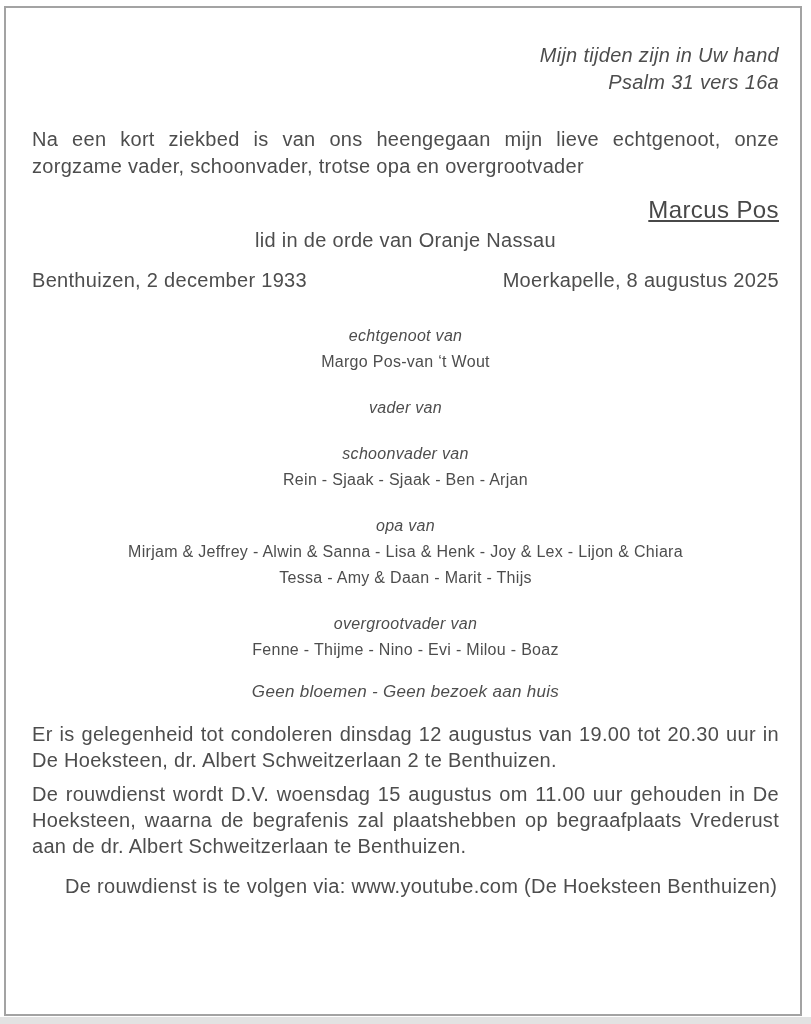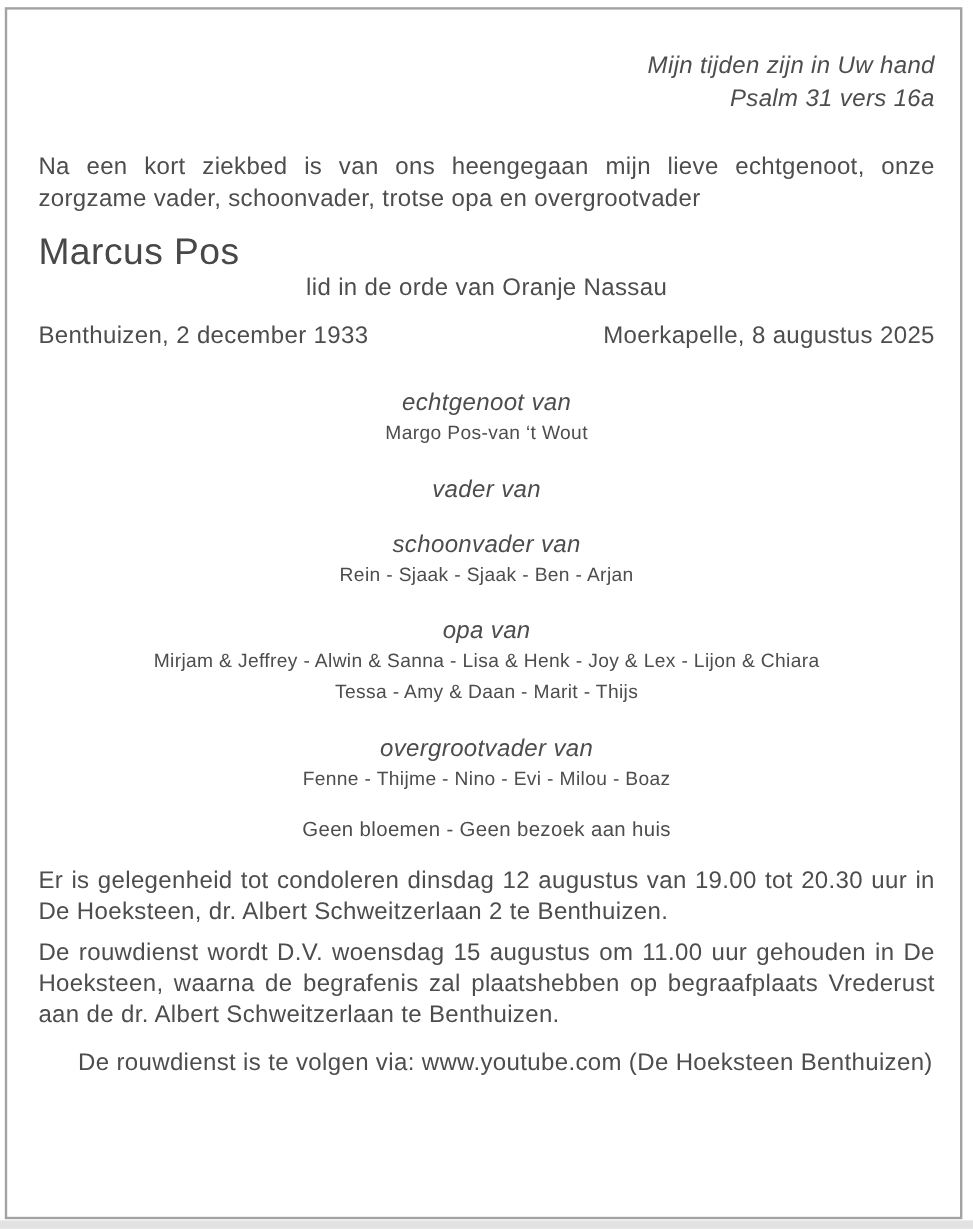--- a/index.html
+++ b/index.html
@@ -41,67 +41,69 @@
   }
   .intro {
     margin: 30px 0 0 0;
     font-size: 20px;
     line-height: 27px;
     text-align: justify;
     letter-spacing: 0.3px;
   }
   .name {
     margin: 12px 0 0 0;
-    font-size: 31px;
+    font-size: 24px;
     font-weight: normal;
     line-height: 36px;
-    text-align: left;
+    text-align: right;
     color: #484848;
     letter-spacing: 0.4px;
+    text-decoration: underline;
   }
   .honor {
     font-size: 20px;
     line-height: 25px;
     text-align: center;
     letter-spacing: 0.3px;
   }
   .dates-row {
     margin-top: 14px;
     display: flex;
     justify-content: space-between;
     font-size: 20px;
     line-height: 27px;
     letter-spacing: 0.3px;
     text-align: right;
   }
   .relation-group { margin-top: 20px; text-align: center; }
   .relation-group.first { margin-top: 29px; }
   .relation-label {
     font-style: italic;
-    font-size: 20px;
+    font-size: 16px;
     line-height: 26px;
     letter-spacing: 0.3px;
     text-align: center;
   }
   .relation-names {
     font-size: 16px;
     line-height: 26px;
     letter-spacing: 0.3px;
   }
   .relation-names .it { font-style: italic; }
   .address {
     margin-top: 20px;
     font-size: 20px;
     line-height: 26px;
     text-align: left;
     letter-spacing: 0.3px;
   }
   .flowers {
     margin-top: 18px;
     text-align: center;
+    font-style: italic;
     font-size: 17px;
     line-height: 22px;
     letter-spacing: 0.3px;
   }
   .body-par {
     margin: 18px 0 0 0;
     font-size: 20px;
     line-height: 26px;
     text-align: justify;
     letter-spacing: 0.3px;

